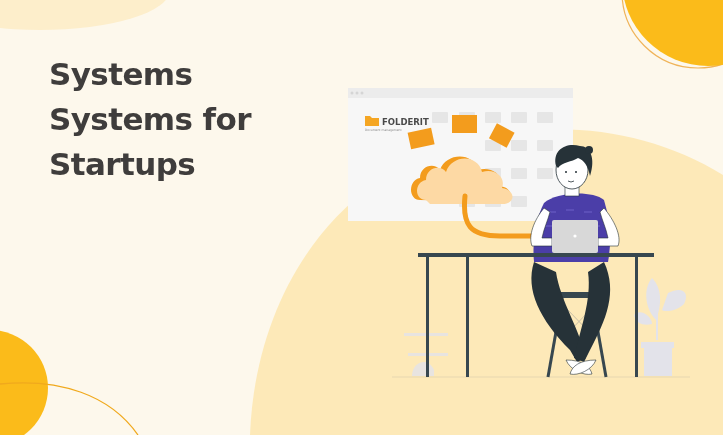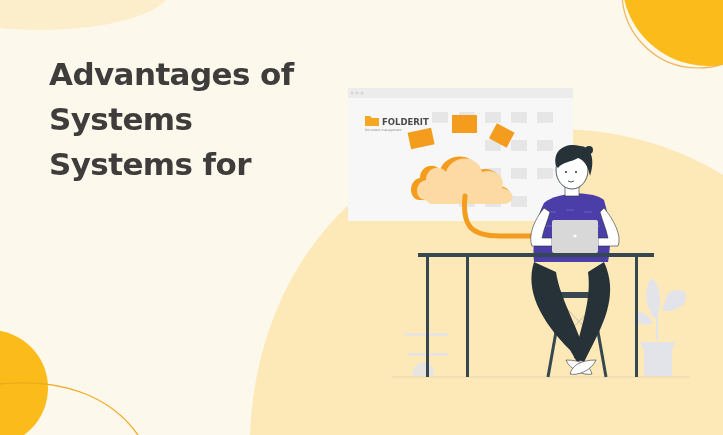--- a/index.html
+++ b/index.html
@@ -39,23 +39,23 @@
   <path d="M250 435 C 255 300, 330 175, 470 140 C 560 118, 650 130, 723 175 L 723 435 Z" fill="#fde9b8"></path>
 
   <circle cx="698" cy="-8" r="76" fill="none" stroke="#f0b45a" stroke-width="1.2"></circle>
   <circle cx="708" cy="-20" r="86" fill="#fbbb1a" clip-path="inset(0)"></circle>
 
   <circle cx="-10" cy="388" r="58" fill="#fbbb1a"></circle>
   <path d="M0 384 C 60 378, 110 395, 138 435" fill="none" stroke="#f0a91d" stroke-width="1.3"></path>
 </svg>
 
 <h1 class="title">
-  <span>Advantages of</span>
   <span>Systems</span>
   <span>Systems for</span>
+  <span>Startups</span>
 </h1>
 
 <svg class="illus" viewBox="0 0 723 435" xmlns="http://www.w3.org/2000/svg">
 
   <g>
     <rect x="348" y="88" width="225" height="133" fill="#f7f7f7"></rect>
     <rect x="348" y="88" width="225" height="10" fill="#ececec"></rect>
     <circle cx="352" cy="93" r="1.5" fill="#d5d5d5"></circle>
     <circle cx="357" cy="93" r="1.5" fill="#d5d5d5"></circle>
     <circle cx="362" cy="93" r="1.5" fill="#d5d5d5"></circle>

